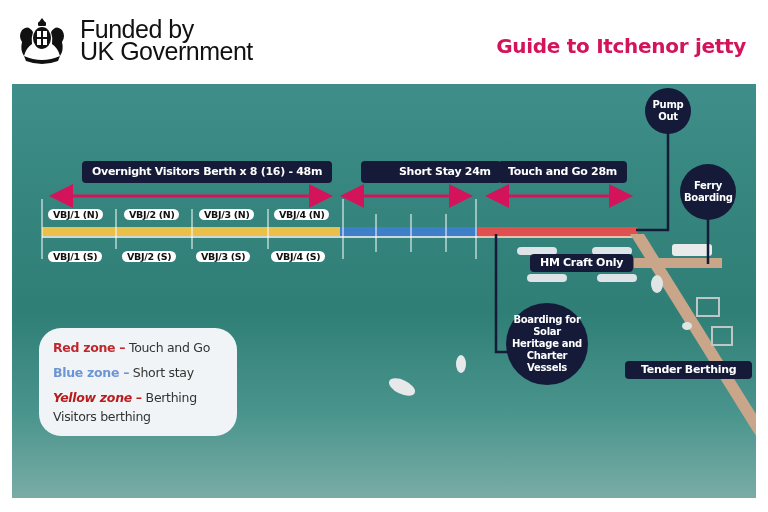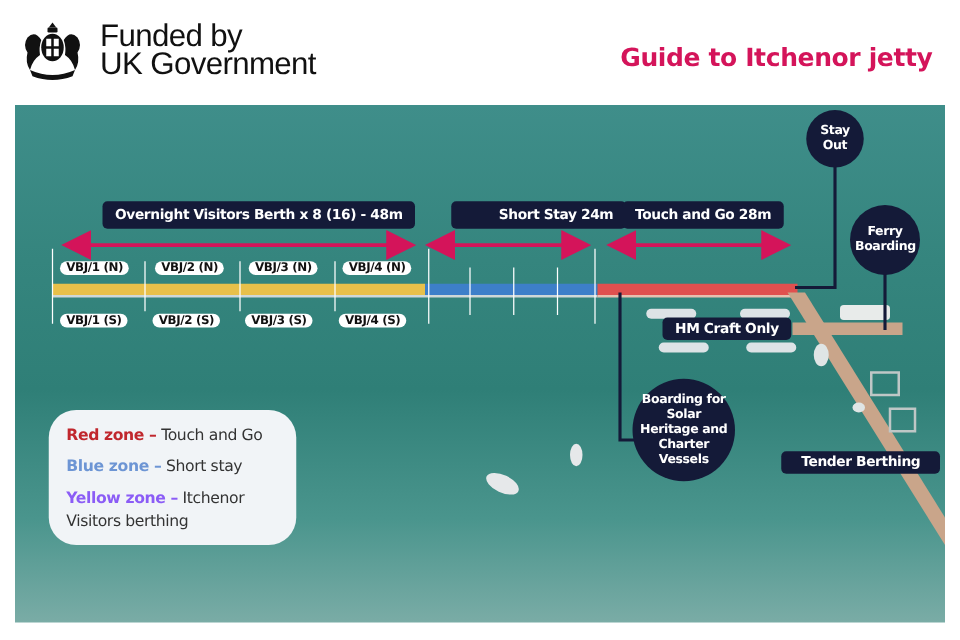--- a/index.html
+++ b/index.html
@@ -110,39 +110,39 @@
 
   <div class="pill" style="left:36px; top:167px;">VBJ/1 (S)</div>
   <div class="pill" style="left:110px; top:167px;">VBJ/2 (S)</div>
   <div class="pill" style="left:184px; top:167px;">VBJ/3 (S)</div>
   <div class="pill" style="left:259px; top:167px;">VBJ/4 (S)</div>
 
   <div class="label-box" style="left:518px; top:170px; height:18px; line-height:18px; padding:0 10px;">HM Craft Only</div>
   <div class="label-box" style="left:613px; top:277px; height:18px; line-height:18px; padding:0 16px;">Tender Berthing</div>
 
   <div class="circle" style="left:633px; top:4px; width:46px; height:46px;">
-    <span style="width:34px;">Stay Out</span>
+    <span style="width:34px;">Pump Out</span>
   </div>
   <div class="circle" style="left:494px; top:219px; width:82px; height:82px;">
     <span style="width:72px;">Boarding for Solar Heritage and Charter Vessels</span>
   </div>
   <div class="circle" style="left:668px; top:80px; width:56px; height:56px;">
     <span style="width:48px;">Ferry Boarding</span>
   </div>
 </div>
 
 <div class="legend">
   <div class="row" style="top:12px;">
     <b style="color:#c0272d;">Red zone –</b>
     <span>Touch and Go</span>
   </div>
   <div class="row" style="top:37px;">
     <b style="color:#6d95d4;">Blue zone –</b>
     <span>Short stay</span>
   </div>
   <div class="row" style="top:62px;">
-    <b style="color:#8b5cf6;">Yellow zone –</b>
-    <span>Itchenor</span>
+    <b style="color:#b91c1c;font-style:italic;">Yellow zone –</b>
+    <span>Berthing</span>
   </div>
   <div class="row" style="top:81px;">
     <span>Visitors berthing</span>
   </div>
 </div>
 
 </body></html>

